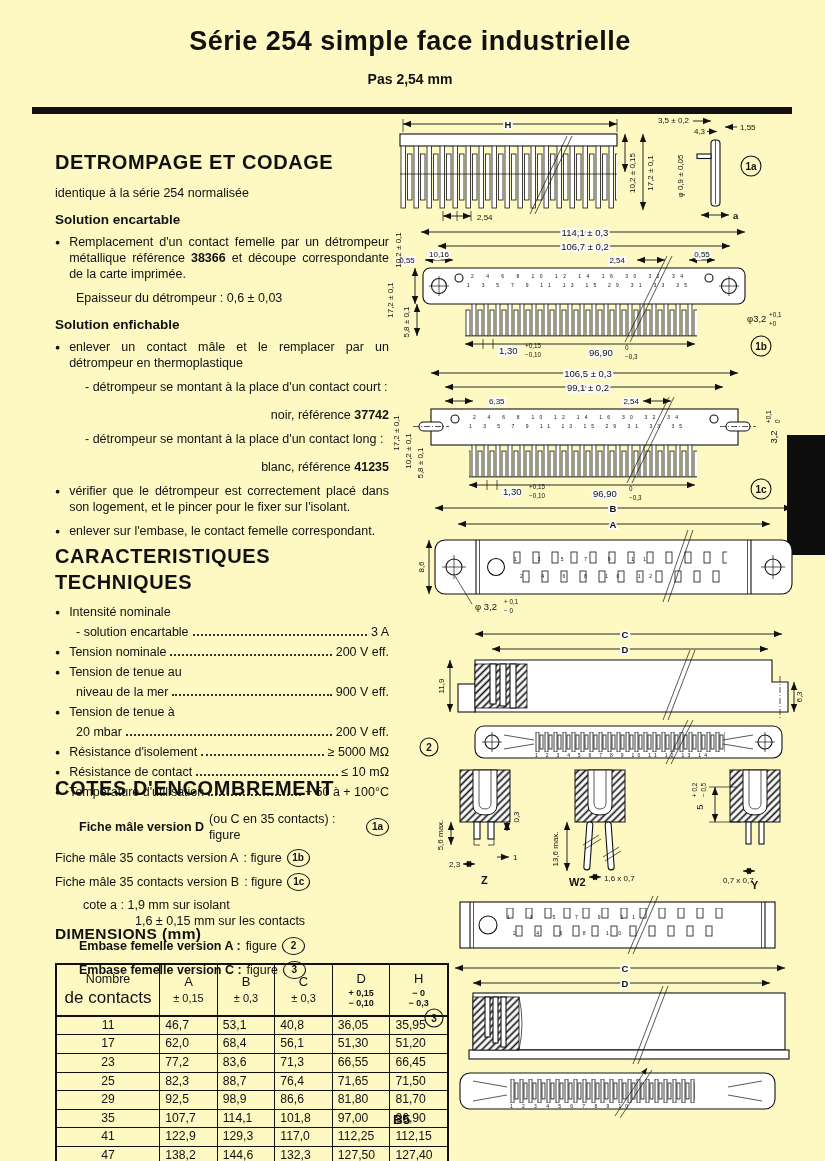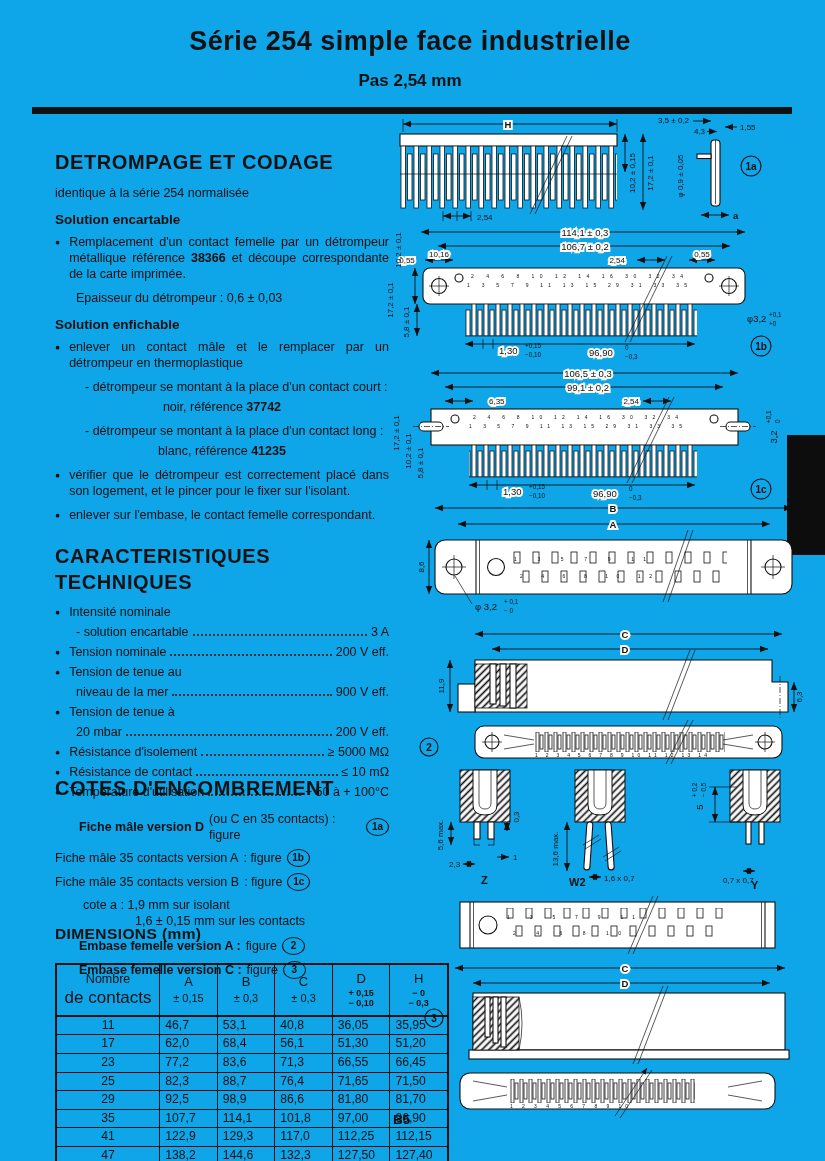--- a/index.html
+++ b/index.html
@@ -1,40 +1,40 @@
 <!DOCTYPE html>
 <html><head>
 <meta charset="utf-8">
 <style>
   html,body{margin:0;padding:0;background:#cfcfcf;}
-  .page{position:relative;width:825px;height:1161px;background:#0ea5e9;color:#111;
+  .page{position:relative;width:825px;height:1161px;background:#fef9c3;color:#111;
         font-family:"Liberation Sans",sans-serif;overflow:hidden;}
   
   .titlewrap{position:absolute;left:30px;top:26px;width:760px;text-align:center;}
   .title{font-size:27px;font-weight:700;letter-spacing:.5px;margin:0;}
-  .subtitle{font-size:17px;font-weight:700;margin:14px 0 0;}
+  .subtitle{font-size:14px;font-weight:700;margin:14px 0 0;}
   .rule{position:absolute;left:32px;top:107px;width:760px;height:7px;background:#111;}
   .edgetab{position:absolute;left:787px;top:435px;width:38px;height:120px;background:#0d0d0d;}
   .pagenum{position:absolute;left:393px;top:1112px;font-size:13.5px;font-weight:700;}
   
   .leftcol{position:absolute;left:55px;top:136px;width:334px;height:1010px;font-size:12.5px;line-height:1.28;}
   .sec{position:absolute;left:0;width:334px;}
   #sec-detrompage{top:2px;}
   #sec-caract{top:396px;}
   #sec-cotes{top:628px;}
   #sec-dim{top:788px;}
   .h-main{font-size:20px;font-weight:700;letter-spacing:.6px;margin:12px 0 9px;}
   .h-sub{font-size:13.5px;font-weight:700;margin:10px 0 6px;}
   .p{margin:0 0 8px;text-align:justify;}
   .brow{display:flex;gap:9px;margin:0 0 8px;}
   .dot{flex:0 0 auto;font-size:8.5px;padding-top:3px;}
   .brow .p{margin:0;flex:1;}
   .ind1{margin-left:21px;}
   .ind2{margin-left:30px;margin-bottom:2px;}
-  .refline{text-align:center;margin:4px 0 8px;}
+  .refline{text-align:right;margin:12px 0 8px;}
   
   .crow{display:flex;align-items:flex-end;margin:0 0 4px;}
   .crow .dot{padding:0 9px 2px 0;}
   .crow .lbl{white-space:nowrap;}
   .lead{flex:1;border-bottom:2px dotted #333;margin:0 4px 4px;min-width:12px;}
   .val{white-space:nowrap;}
   .cindent{margin-left:21px;}
   
   .cline{margin:0 0 6px;display:flex;align-items:center;gap:5px;flex-wrap:nowrap;}
   .cline b{white-space:nowrap;padding-left:24px;}

